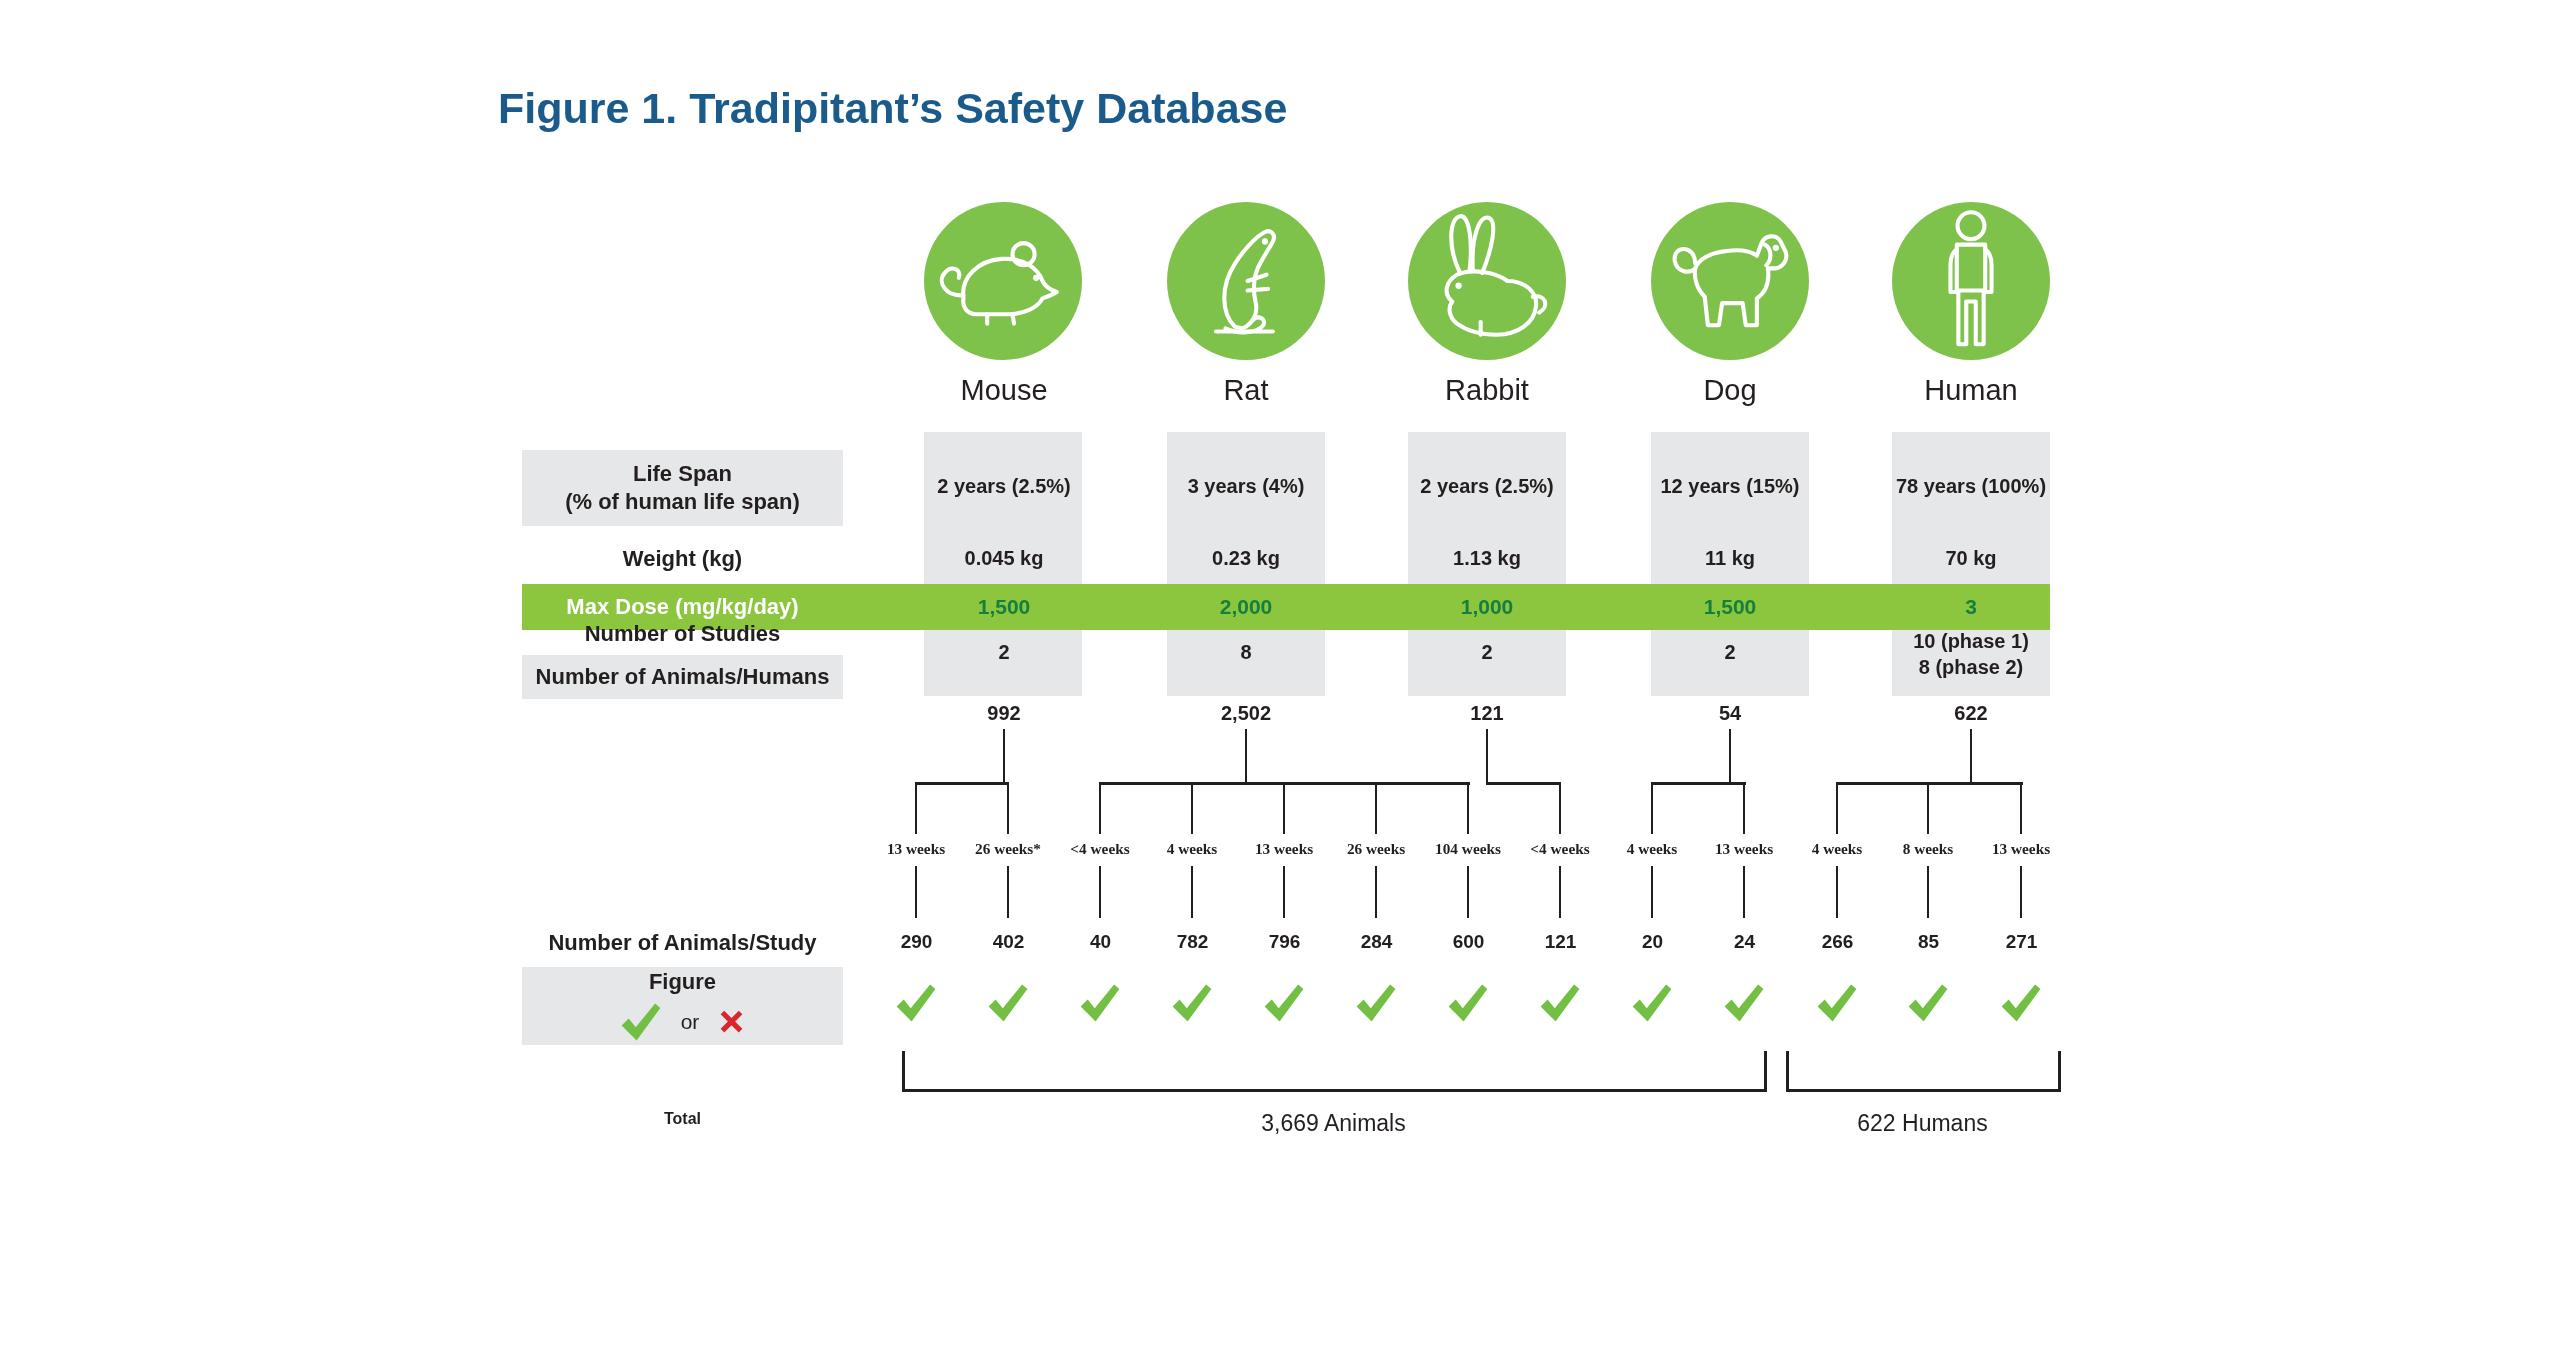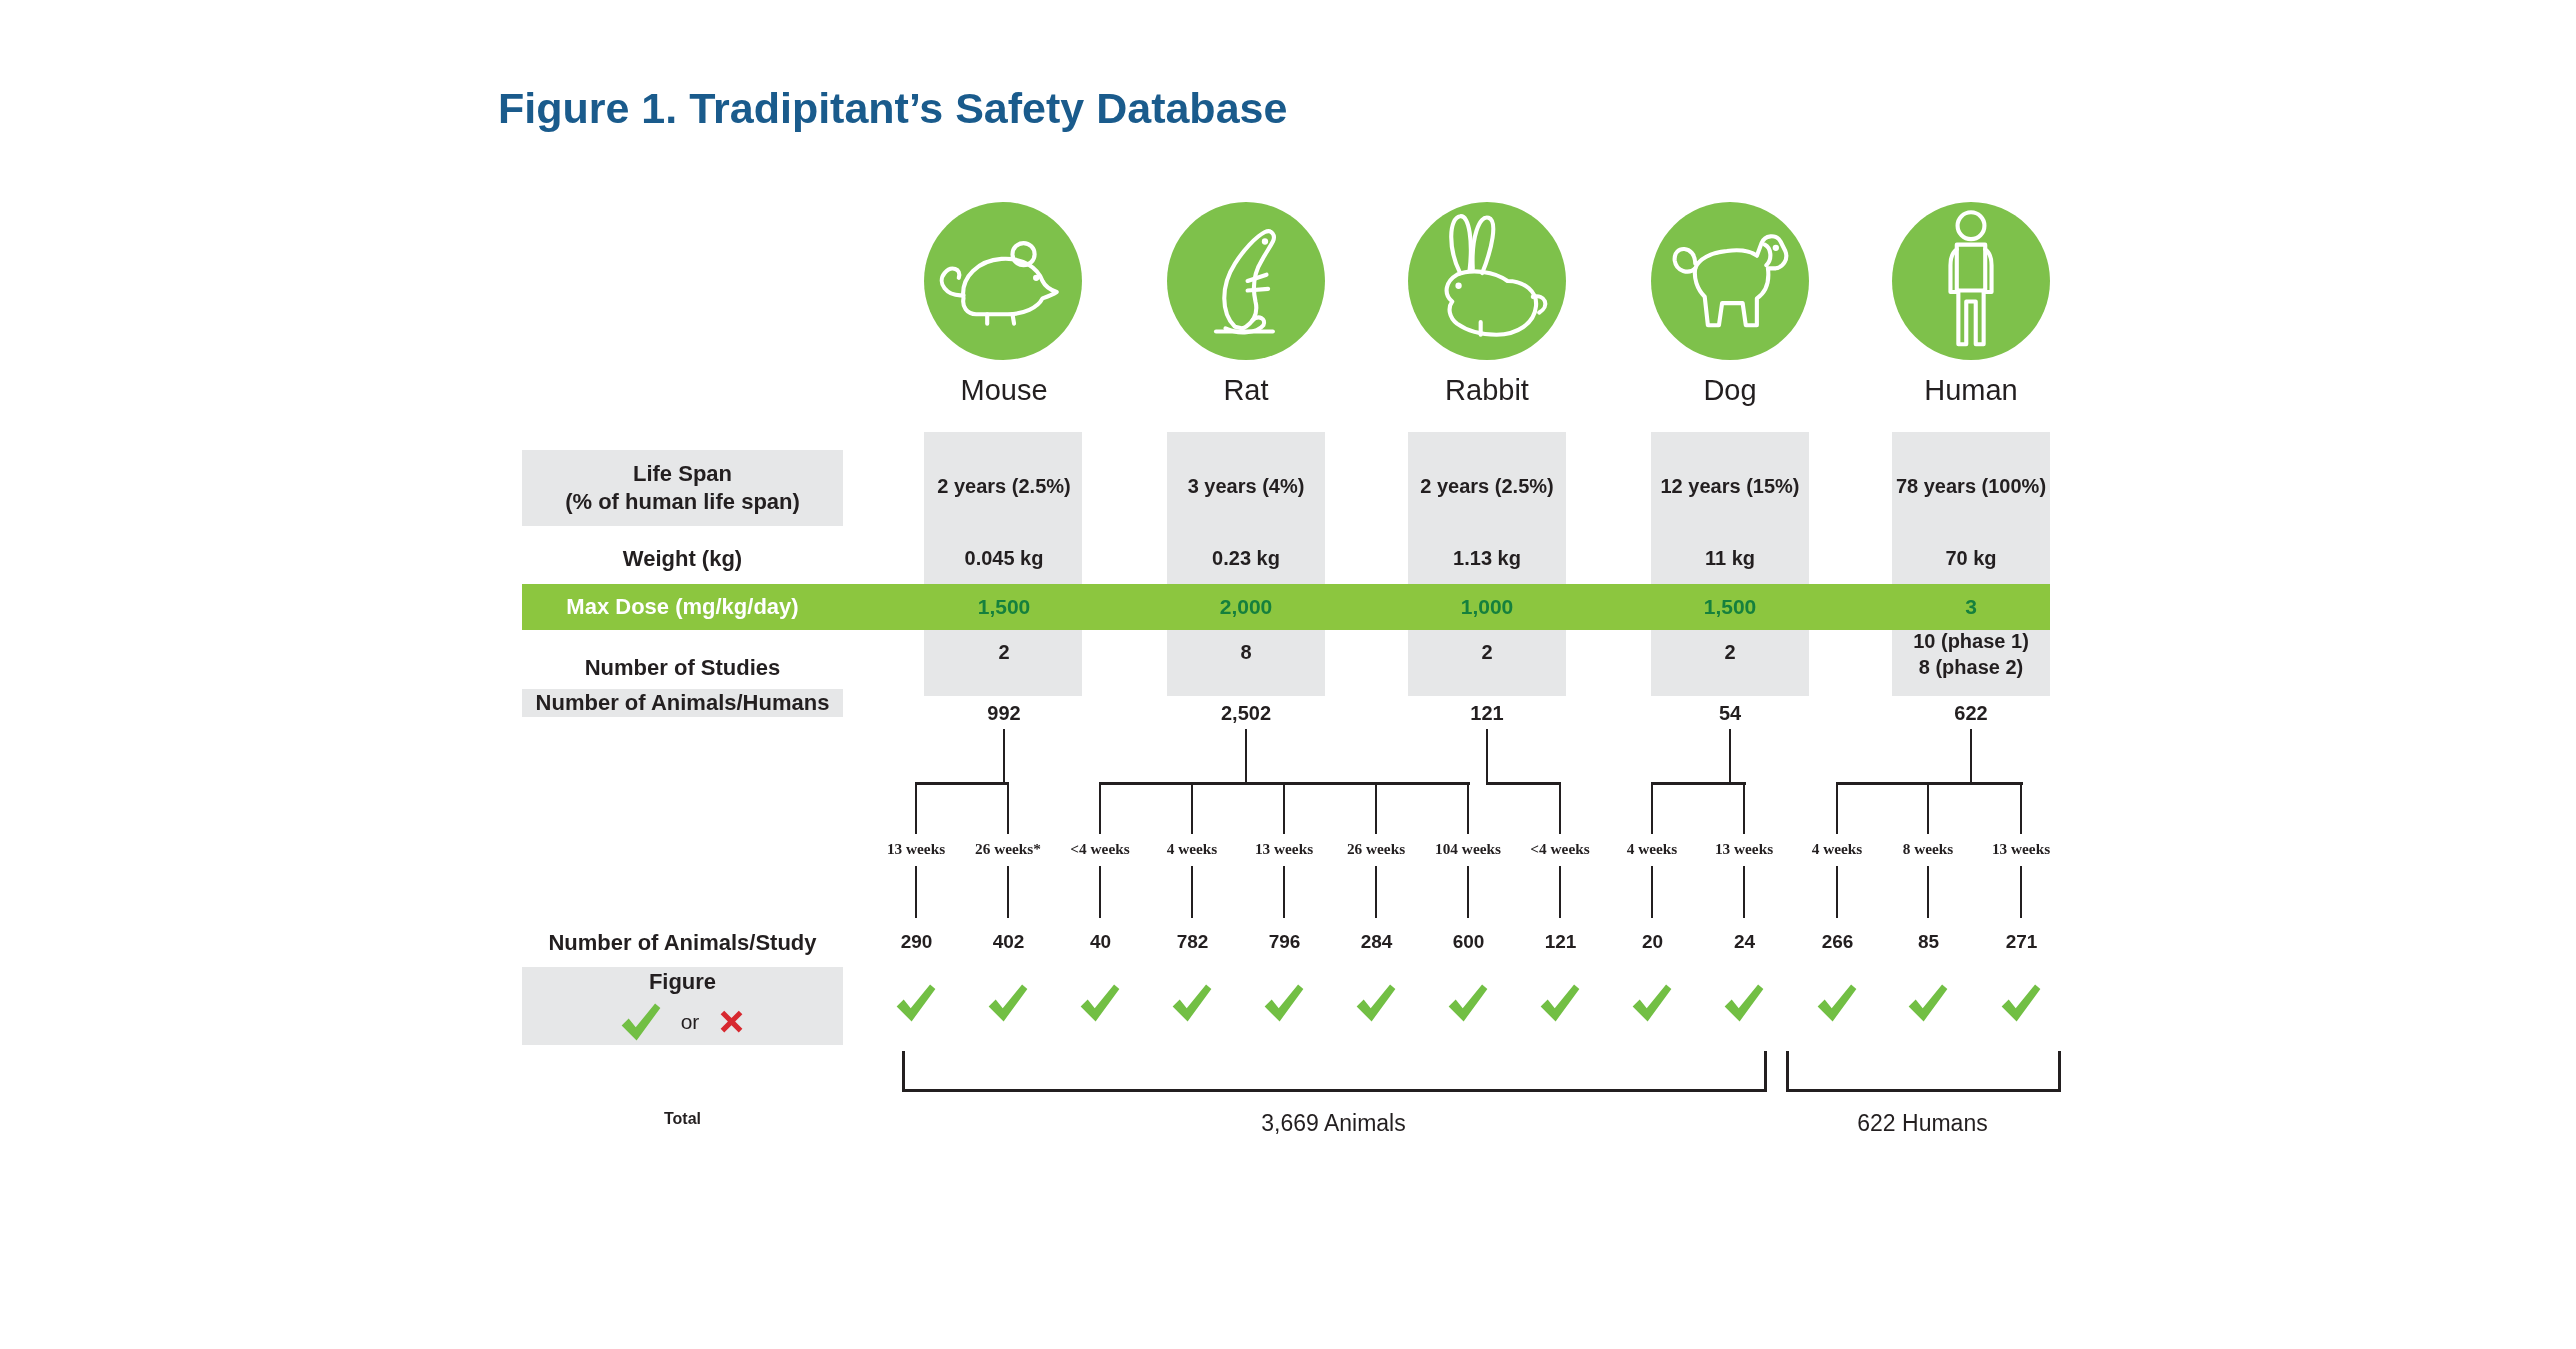--- a/index.html
+++ b/index.html
@@ -103,22 +103,22 @@
   <div class="species-name" style="left:1730px">Dog</div>
   <div class="species-name" style="left:1971px">Human</div>
 
   <div class="lbl-box" style="top:450px;height:76px">
     <span>Life Span</span>
     <span>(% of human life span)</span>
   </div>
   <div class="lbl-plain" style="top:546px">Weight (kg)</div>
   <div class="dose-row"></div>
   <div class="dose-label">Max Dose (mg/kg/day)</div>
-  <div class="lbl-plain" style="top:655px">Number of Studies</div>
-  <div class="lbl-box" style="top:689px;height:28px">
+  <div class="lbl-plain" style="top:621px">Number of Studies</div>
+  <div class="lbl-box" style="top:655px;height:44px">
     <span>Number of Animals/Humans</span>
   </div>
   <div class="lbl-plain" style="top:930px">Number of Animals/Study</div>
   <div class="lbl-box" style="top:967px;height:78px">
     <span>Figure</span>
     <span class="legend-row">
       <svg width="32" height="32" viewBox="0 0 50 50" class="chk" style="position:static;margin:0">
         <path d="M3 29 L11 21 L19 31 L41 4 L47 9 L20 46 Z"></path>
       </svg>
       <span class="legend-or">or</span>

